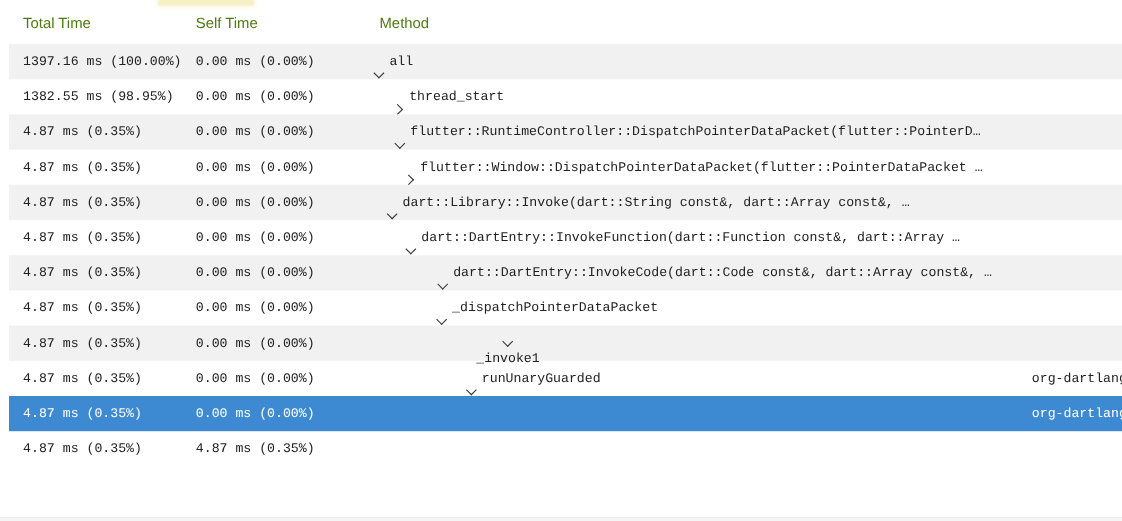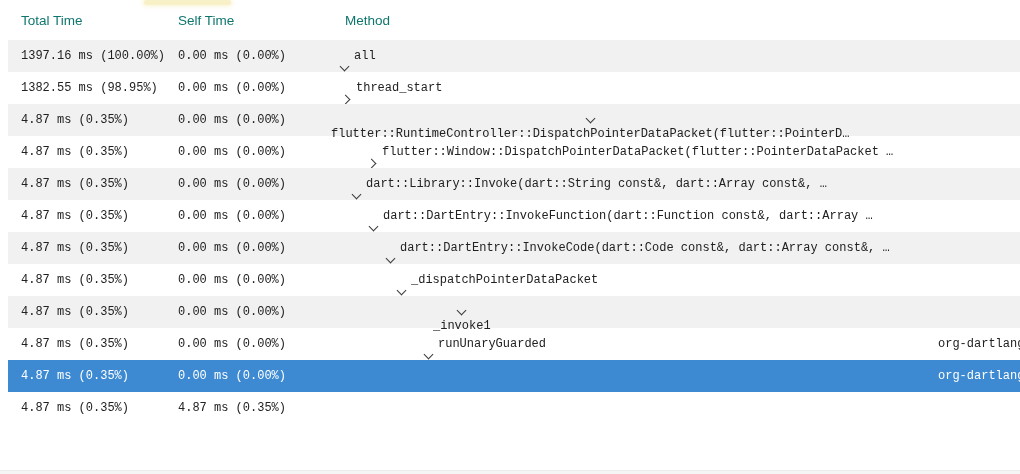--- a/index.html
+++ b/index.html
@@ -14,21 +14,21 @@
   .artifact{
     position:absolute;left:144px;top:0;width:87px;height:5px;
     border-radius:3px;background:#f8f1c7;
     box-shadow:0 0 4px 1px rgba(248,241,199,.9);
   }
   .header-row{
     position:relative;height:40px;
   }
   .hcell{
     position:absolute;top:0;line-height:42px;
-    font-size:13.5px;color:#0f766e;white-space:nowrap;
+    font-size:13.5px;color:#4d7c0f;white-space:nowrap;
   }
   .hcell.c-total{left:21px;}
   .hcell.c-self{left:178px;}
   .hcell.c-method{left:345px;}
   .row{
     position:relative;height:32px;
   }
   .row.stripe{background:linear-gradient(90deg,#ffffff 8px,#f1f1f1 8px);}
   .row.selected{background:linear-gradient(90deg,#ffffff 8px,#3d8ad2 8px);color:#ffffff;}
   .cell{
@@ -74,30 +74,30 @@
     <span class="cell mono c2">0.00 ms (0.00%)</span>
     <span class="cell method-cell" style="left: 340px;">
       <span class="chev down"></span>
       <span class="mono">all</span>
     </span>
   </div>
 
   <div class="row">
     <span class="cell mono c1">1382.55 ms (98.95%)</span>
     <span class="cell mono c2">0.00 ms (0.00%)</span>
-    <span class="cell method-cell" style="left: 342px;">
+    <span class="cell method-cell" style="left: 358px;">
       <span class="chev right"></span>
       <span class="mono">thread_start</span>
     </span>
   </div>
 
   <div class="row stripe">
     <span class="cell mono c1">4.87 ms (0.35%)</span>
     <span class="cell mono c2">0.00 ms (0.00%)</span>
-    <span class="cell method-cell" style="left: 331px; flex-direction: column;">
+    <span class="cell method-cell" style="left: 359px;">
       <span class="chev down"></span>
       <span class="mono">flutter::RuntimeController::DispatchPointerDataPacket(flutter::PointerD…</span>
     </span>
   </div>
 
   <div class="row">
     <span class="cell mono c1">4.87 ms (0.35%)</span>
     <span class="cell mono c2">0.00 ms (0.00%)</span>
     <span class="cell method-cell" style="left: 368px;">
       <span class="chev right"></span>
@@ -119,21 +119,21 @@
     <span class="cell mono c2">0.00 ms (0.00%)</span>
     <span class="cell method-cell" style="left: 369px; justify-content: space-between;">
       <span class="chev down"></span>
       <span class="mono">dart::DartEntry::InvokeFunction(dart::Function const&amp;, dart::Array …</span>
     </span>
   </div>
 
   <div class="row stripe">
     <span class="cell mono c1">4.87 ms (0.35%)</span>
     <span class="cell mono c2">0.00 ms (0.00%)</span>
-    <span class="cell method-cell" style="left: 386px;">
+    <span class="cell method-cell" style="left: 398px;">
       <span class="chev down"></span>
       <span class="mono">dart::DartEntry::InvokeCode(dart::Code const&amp;, dart::Array const&amp;, …</span>
     </span>
   </div>
 
   <div class="row">
     <span class="cell mono c1">4.87 ms (0.35%)</span>
     <span class="cell mono c2">0.00 ms (0.00%)</span>
     <span class="cell method-cell" style="left: 397px;">
       <span class="chev down"></span>

